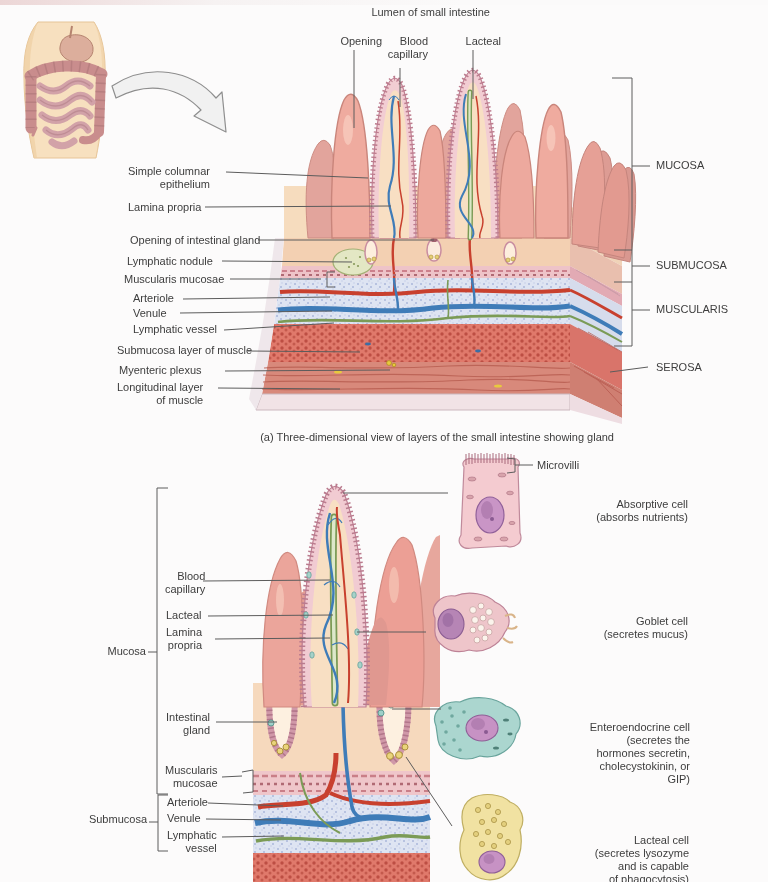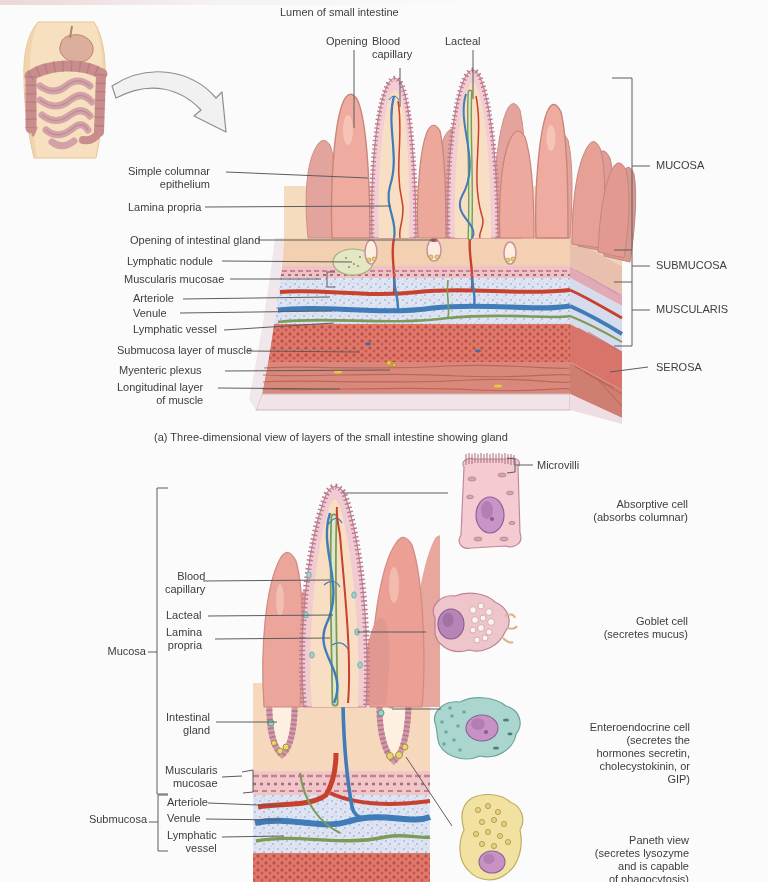--- a/index.html
+++ b/index.html
@@ -9,21 +9,21 @@
     background:#fcfbfb;
     font-family:"Liberation Sans", sans-serif;
   }
   .top-tint{position:absolute;left:0;top:0;width:768px;height:5px;
     background:linear-gradient(90deg,#ecd6d6,#f6f2f2 28%,#fbfafa 60%);}
   .lbl{
     position:absolute; font-size:11px; line-height:1.18; color:#3d3d3d;
     white-space:pre-line;
     text-align:right;
   }
-  .lbl.c{text-align:left;}
+  .lbl.c{text-align:right;}
   .lbl.r{text-align:right;}
   .cell-lbl .desc{display:block;}
   svg{position:absolute; overflow:visible;}
   #overlay{left:0;top:0;}
 </style>
 </head>
 <body>
 
 <div class="canvas">
   <div class="top-tint"></div>
@@ -438,35 +438,35 @@
   <div class="lbl" style="left:656px;top:259px">SUBMUCOSA</div>
   <div class="lbl" style="left:656px;top:303px">MUSCULARIS</div>
   <div class="lbl" style="left:656px;top:361px">SEROSA</div>
 
   <div class="lbl c" style="left:154px;top:431px;width:460px">(a) Three-dimensional view of layers of the small intestine showing gland</div>
 
   <div class="lbl" style="left:537px;top:459px">Microvilli</div>
 
   <div class="lbl cell-lbl" style="left:548px;top:485px;width:140px">
     <span>Absorptive cell</span>
-    <span class="desc">(absorbs columnar)</span>
+    <span class="desc">(absorbs nutrients)</span>
   </div>
   <div class="lbl cell-lbl" style="left:548px;top:602px;width:140px">
     <span>Goblet cell</span>
     <span class="desc">(secretes mucus)</span>
   </div>
   <div class="lbl cell-lbl" style="left:550px;top:708px;width:140px">
     <span>Enteroendocrine cell</span>
     <span class="desc">(secretes the
 hormones secretin,
 cholecystokinin, or
 GIP)</span>
   </div>
   <div class="lbl cell-lbl" style="left:549px;top:821px;width:140px">
-    <span>Paneth view</span>
+    <span>Lacteal cell</span>
     <span class="desc">(secretes lysozyme
 and is capable
 of phagocytosis)</span>
   </div>
 
   <div class="lbl r" style="left:86px;top:645px;width:60px">Mucosa</div>
   <div class="lbl" style="left:165px;top:570px">Blood
 capillary</div>
   <div class="lbl" style="left:166px;top:609px">Lacteal</div>
   <div class="lbl" style="left:166px;top:626px">Lamina

